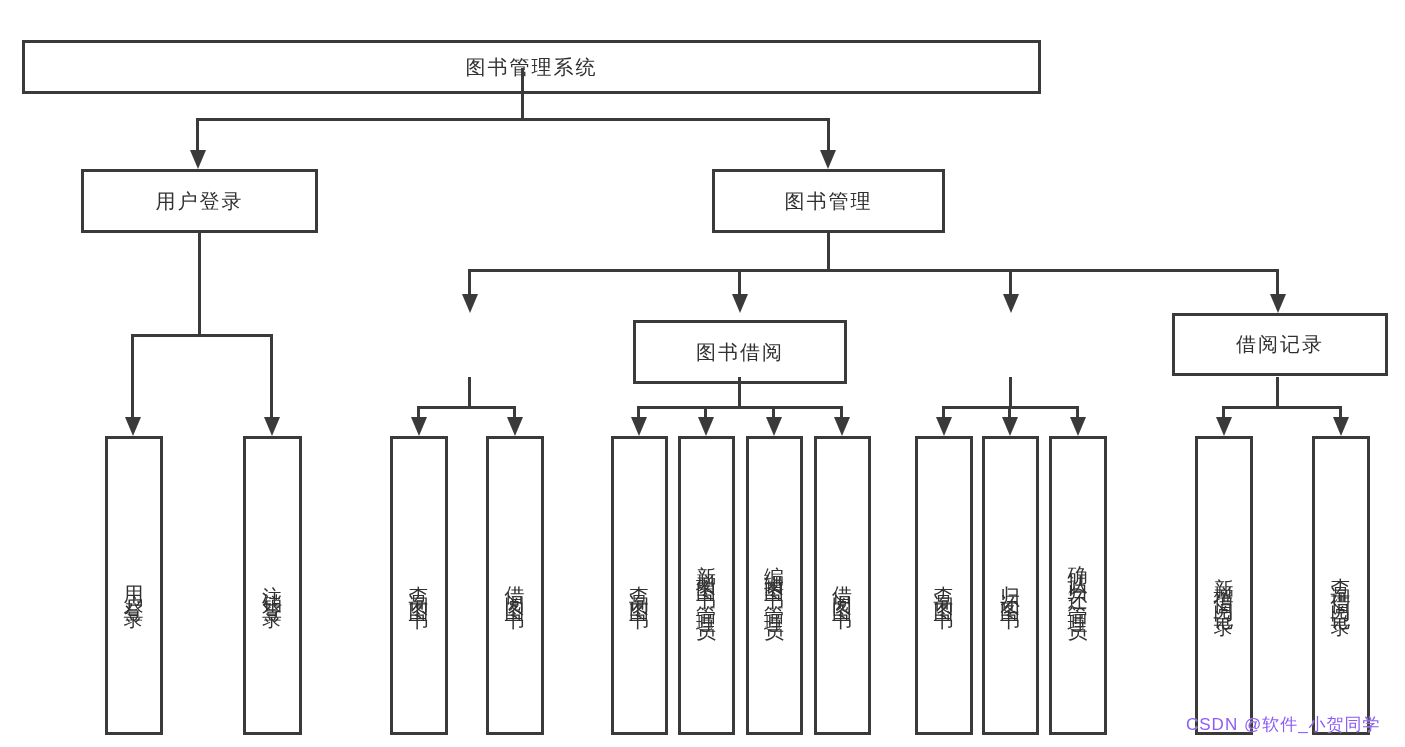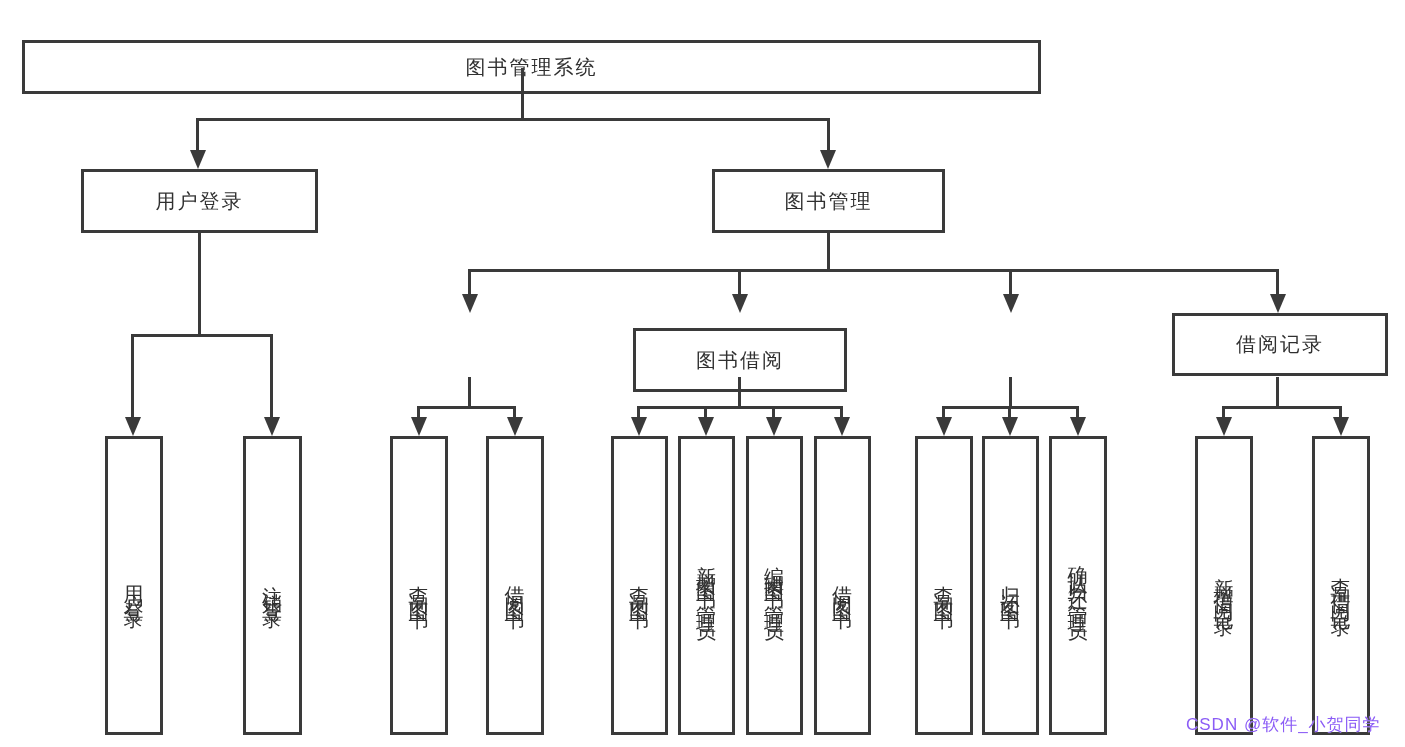--- a/index.html
+++ b/index.html
@@ -98,21 +98,21 @@
   <div class="hl" style="left:468px; top:269px; width:811px;"></div>
   <div class="vl" style="left:468px; top:269px; height:27px;"></div>
   <div class="arrow" style="left:462px; top:294px;"></div>
   <div class="vl" style="left:738px; top:269px; height:27px;"></div>
   <div class="arrow" style="left:732px; top:294px;"></div>
   <div class="vl" style="left:1009px; top:269px; height:27px;"></div>
   <div class="arrow" style="left:1003px; top:294px;"></div>
   <div class="vl" style="left:1276px; top:269px; height:27px;"></div>
   <div class="arrow" style="left:1270px; top:294px;"></div>
 
-  <div class="box" style="left:633px; top:328px; width:214px; height:64px;">
+  <div class="box" style="left:633px; top:320px; width:214px; height:64px;">
     <span>图书借阅</span>
   </div>
   <div class="box" style="left:1172px; top:313px; width:216px; height:63px;">
     <span>借阅记录</span>
   </div>
 
   <div class="vl" style="left:468px; top:377px; height:32px;"></div>
   <div class="hl" style="left:417px; top:406px; width:99px;"></div>
   <div class="vl" style="left:417px; top:406px; height:13px;"></div>
   <div class="arrow" style="left:411px; top:417px;"></div>

